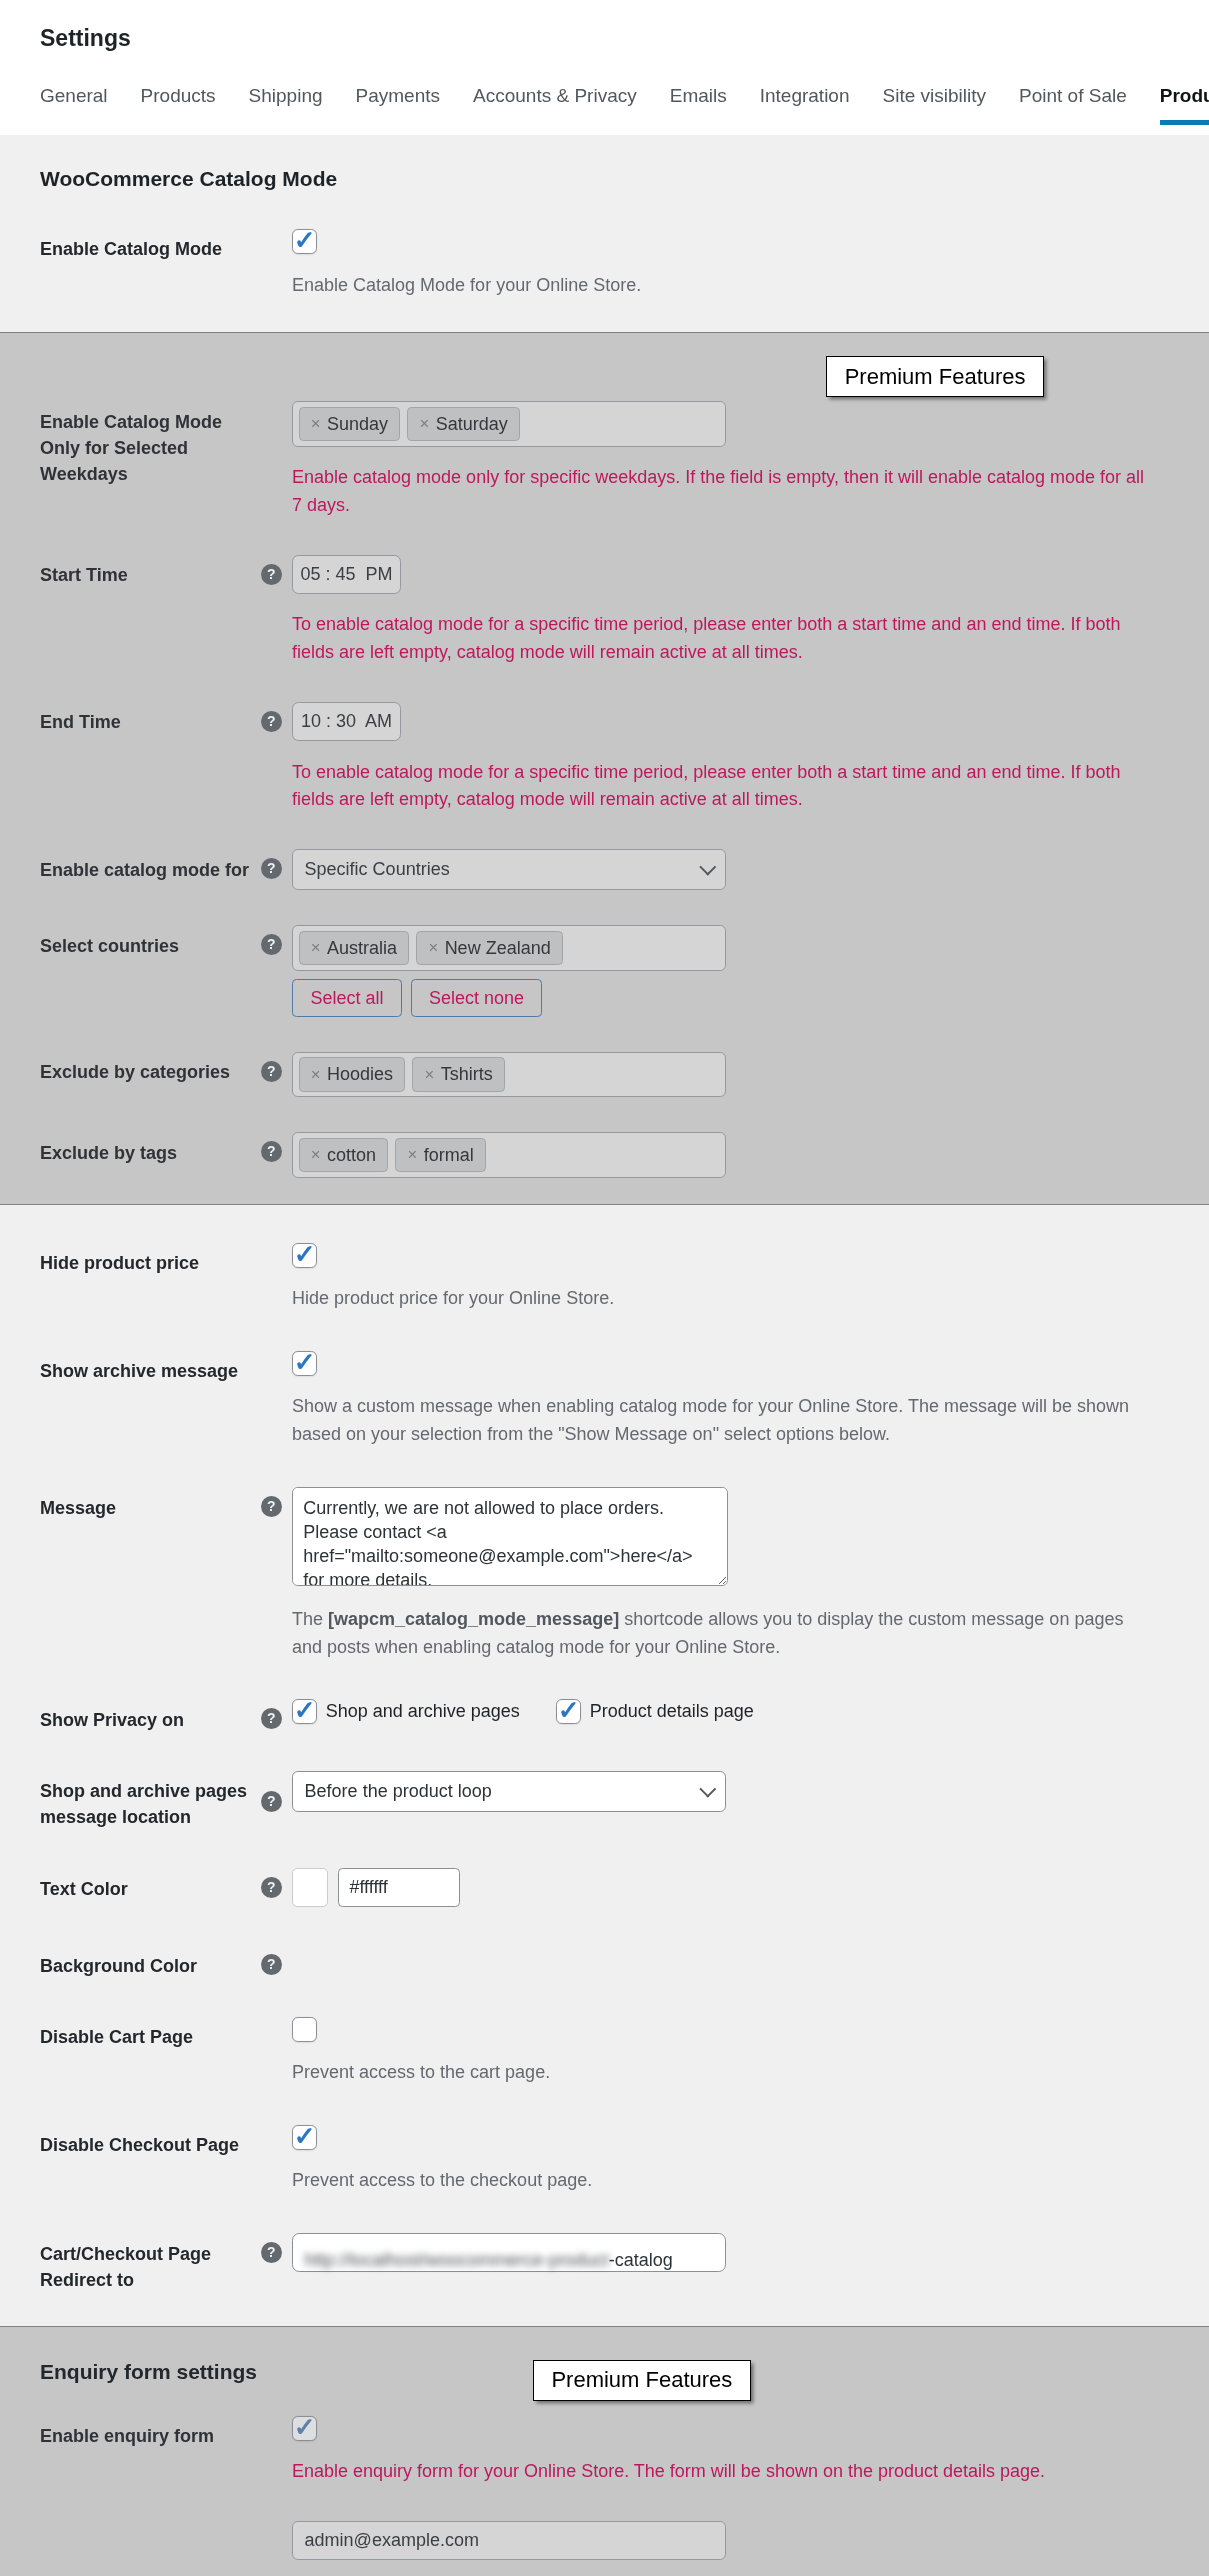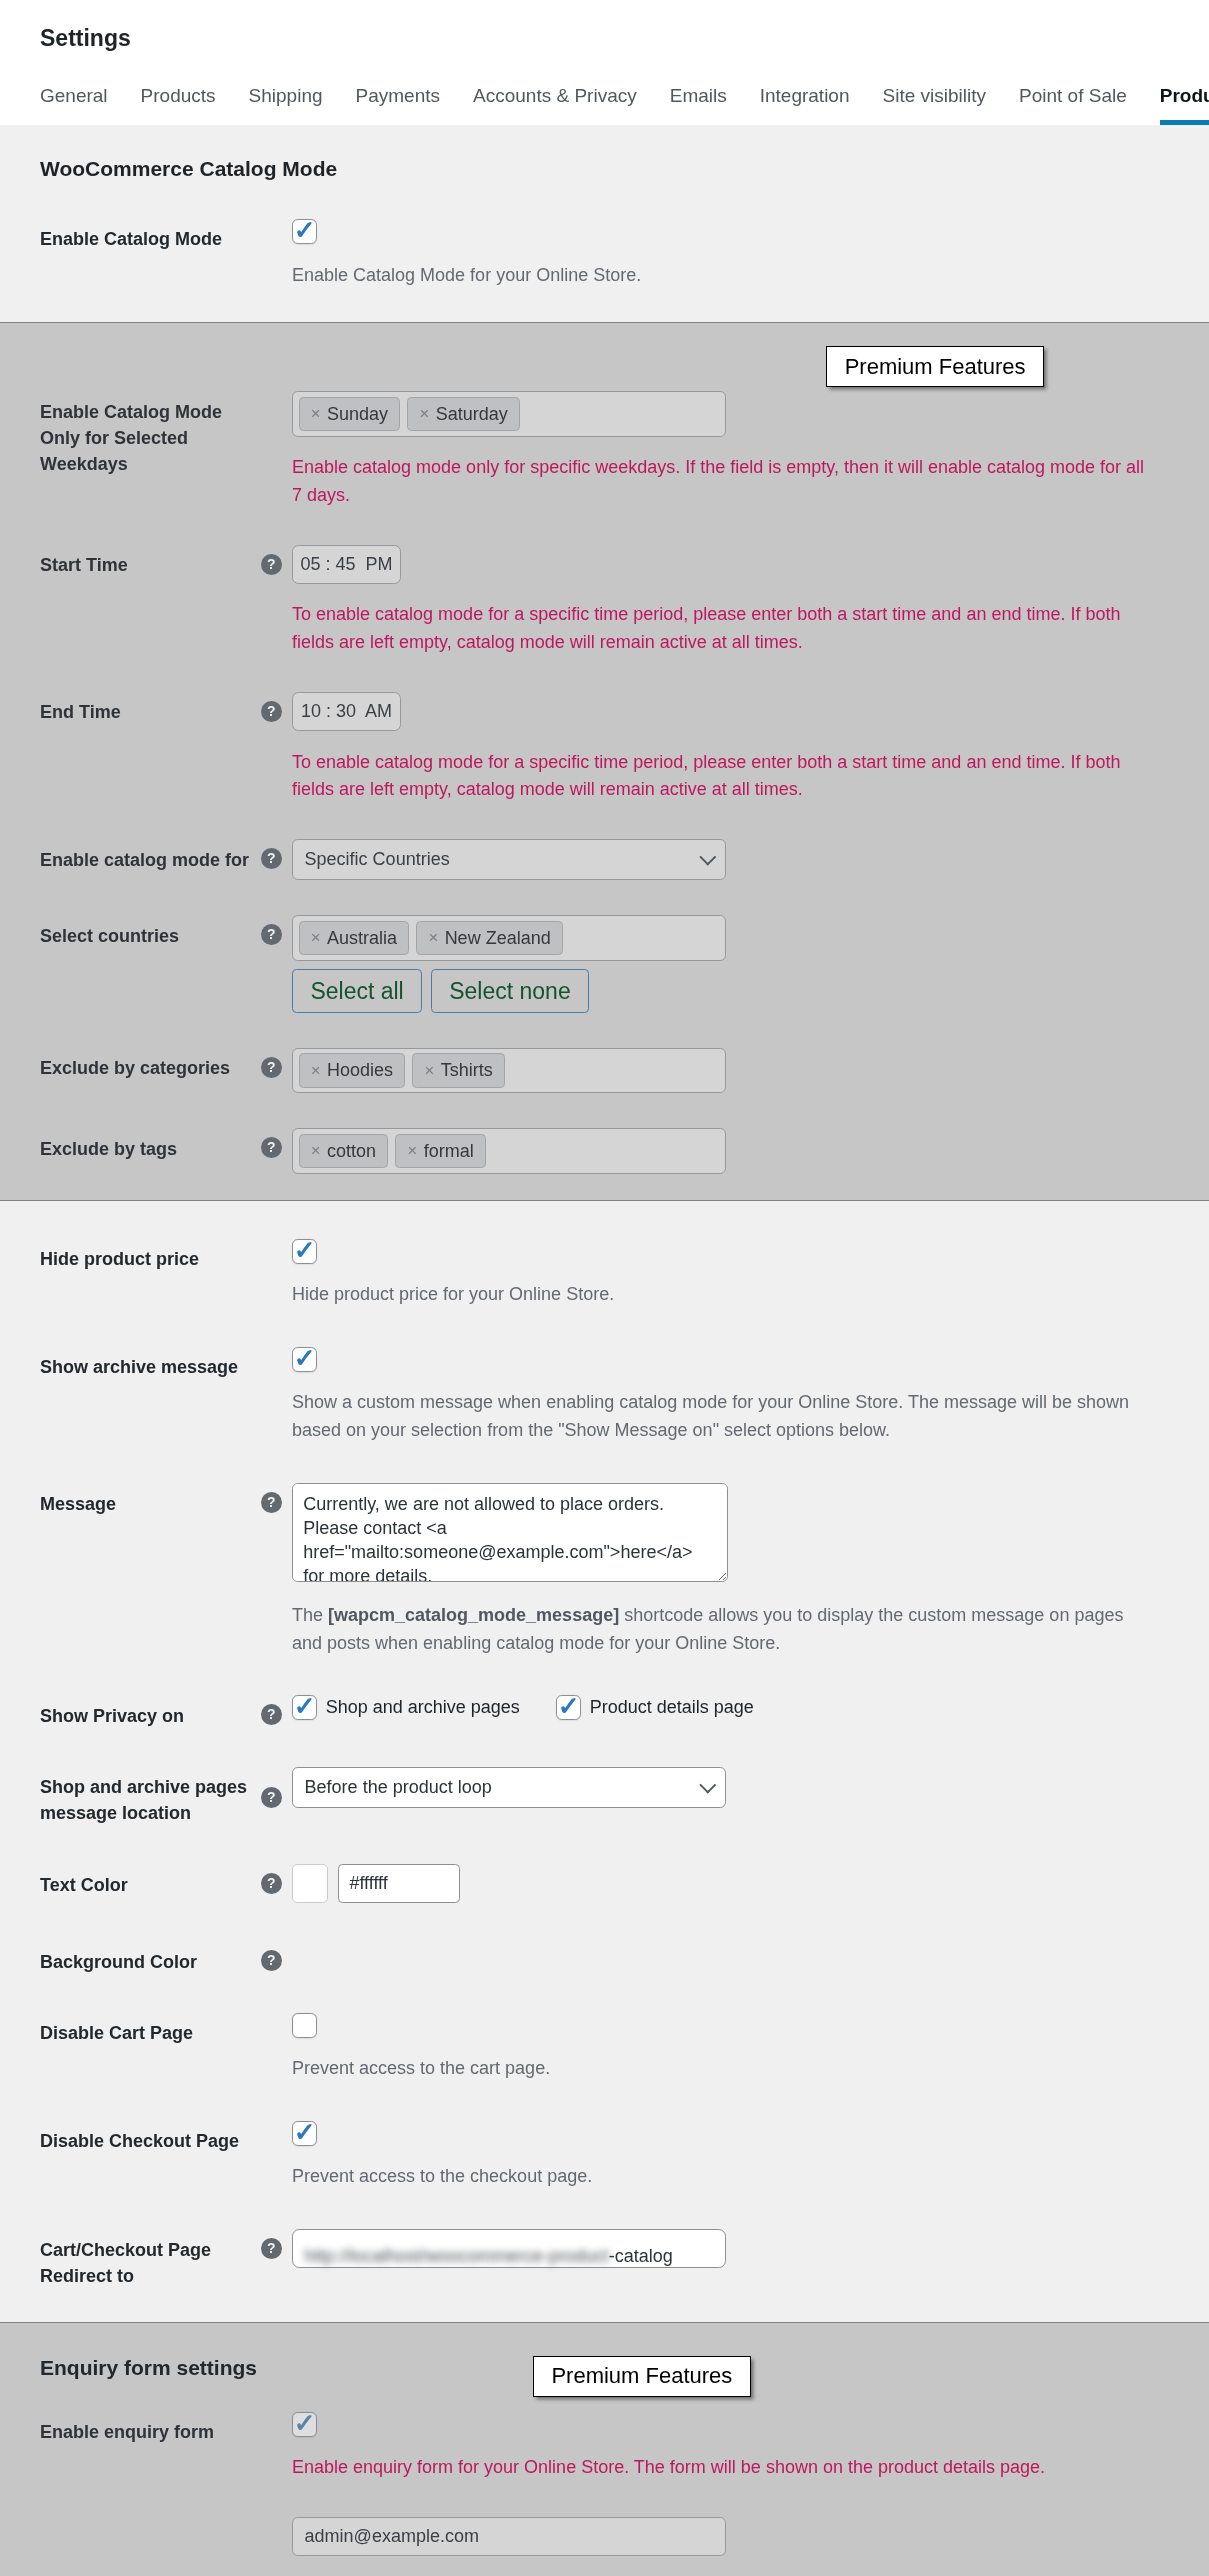--- a/index.html
+++ b/index.html
@@ -3,21 +3,21 @@
 <meta charset="utf-8">
 <style>
   * { box-sizing: border-box; margin: 0; padding: 0; }
   html, body { background: #fff; }
   body {
     width: 1210px; min-height: 2576px;
     font-family: "Liberation Sans", sans-serif;
     color: #1d2327;
   }
   
-  .admin-header { padding: 25px 40px 0 40px; background: #fff; }
+  .admin-header { padding: 25px 40px 10px 40px; background: #fff; }
   .page-title { font-size: 23px; font-weight: 700; color: #1d2327; }
   .tabs { display: flex; gap: 33px; margin-top: 33px; align-items: flex-end; }
   .tab {
     font-size: 19px; color: #50575e; text-decoration: none; cursor: pointer;
     padding-bottom: 13px; border-bottom: 5.1px solid transparent; white-space: nowrap;
   }
   .tab.active { color: #101517; font-weight: 700; border-bottom-color: #0a7cb5; }
   
   .content { background: #f0f0f1; padding-top: 22px; padding-bottom: 44px; }
   .section-heading { font-size: 21px; font-weight: 700; padding: 10.2px 40px 0 40px; color: #1d2327; }
@@ -68,21 +68,21 @@
   .tag-chip .x { color: #7a7f84; font-size: 16.7px; cursor: pointer; }
   textarea.msg-box { width: 436px; height: 99px; padding: 7.3px 10.2px; line-height: 1.35; resize: both; font-family: "Liberation Sans", sans-serif; }
   .time-input { width: 109px; height: 39px; background: #fff; border: 1.5px solid #8c8f94; border-radius: 6.5px; font-size: 18px; color: #3c434a; text-align: center; }
   .shortcode { font-weight: 700; color: #50575e; }
   .swatch-row { display: flex; align-items: center; gap: 10.2px; }
   .color-swatch { width: 36px; height: 39px; border: 1.5px solid #c9cccf; border-radius: 5.1px; cursor: pointer; }
   .color-input { width: 122px; height: 39px; background: #fff; border: 1.5px solid #8c8f94; border-radius: 4.4px; font-size: 18px; color: #2c3338; padding: 0 10.2px; }
   .mini-btns { display: flex; gap: 8.7px; margin-top: 8.7px; }
   .mini-btn {
     background: transparent; border: 1.5px solid #4f7aa5; border-radius: 4.4px;
-    color: #14532d; font-size: 23px; padding: 7.3px 17.4px; cursor: pointer;
+    color: #be185d; font-size: 18px; padding: 7.3px 17.4px; cursor: pointer;
     font-family: "Liberation Sans", sans-serif;
   }
   .blur-part { filter: blur(3.6px); color: #4a4f54; }
   
   .premium { position: relative; background: #c6c6c7; border-top: 1.5px solid #7f8287; border-bottom: 1.5px solid #7f8287; margin-top: 33px; padding: 33px 0 26px 0; }
   .premium .row { margin-top: 35px; }
   .premium .row:first-of-type { margin-top: 0; }
   .premium .field-label { color: #2f3338; }
   .premium .field-desc { color: #be185d; }
   .premium .text-input, .premium .select-box, .premium .tags-box, .premium .time-input { background: #d5d5d6; border-color: #95989c; color: #3a3f44; }

